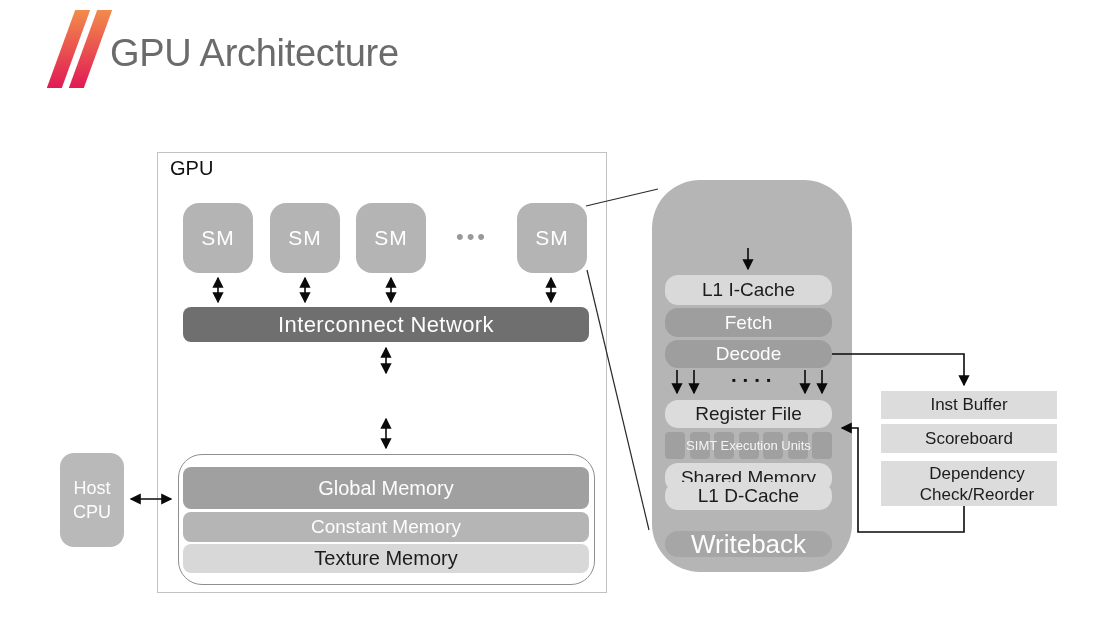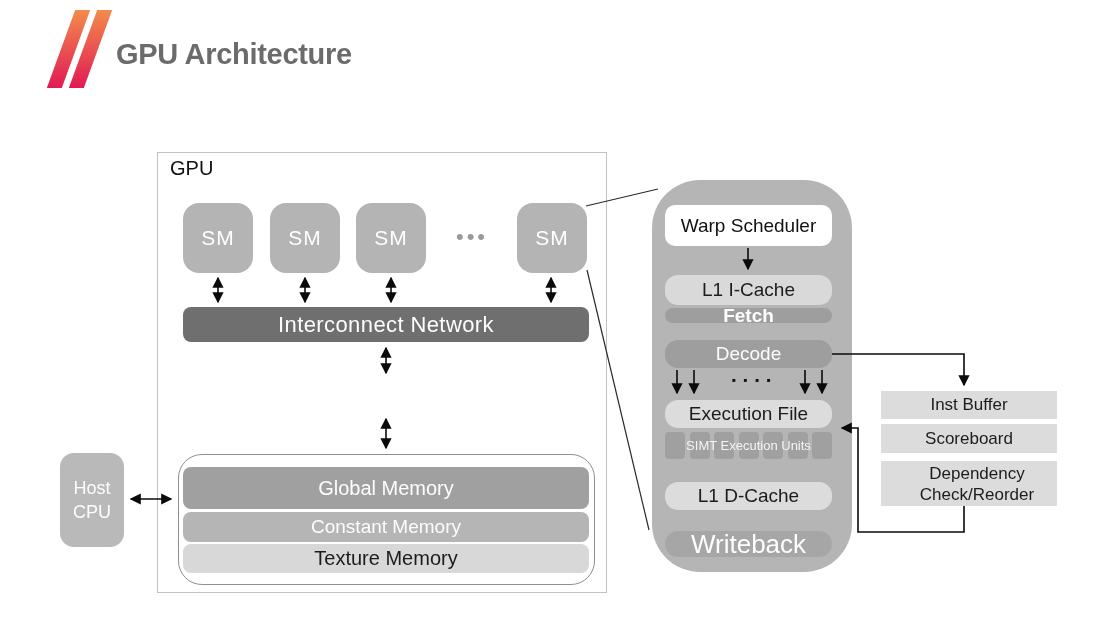--- a/index.html
+++ b/index.html
@@ -30,22 +30,22 @@
   }
   
   .slash{
     position:absolute;top:10px;width:15px;height:78px;
     background:linear-gradient(180deg,var(--accent-top) 0%,var(--accent-bottom) 100%);
     transform:skewX(-20deg);
   }
   .s1{left:61px;}
   .s2{left:83px;}
   #title{
-    position:absolute;left:108px;top:30px;margin:8px;
-    font-size:29px;font-weight:700;color:var(--title-gray);letter-spacing:-0.3px;
+    position:absolute;left:108px;top:30px;margin:2px;
+    font-size:38px;font-weight:400;color:var(--title-gray);letter-spacing:-0.3px;
   }
   
   #gpu-box{position:absolute;left:157px;top:152px;width:450px;height:441px;
     border:1px solid #c2c2c2;box-sizing:border-box;background:#fff;}
   #gpu-label{position:absolute;left:170px;top:157px;font-size:20px;color:#111;}
   
   .sm{top:203px;width:70px;height:70px;border-radius:16px;background:var(--sm-gray);
     color:#fff;font-size:21px;letter-spacing:1px;}
   #sm1{left:183px;} #sm2{left:270px;} #sm3{left:356px;} #sm4{left:517px;}
   #sm-ellipsis{left:440px;top:222px;width:64px;height:30px;font-size:22px;
@@ -66,21 +66,21 @@
   
   #host-cpu{left:60px;top:453px;width:64px;height:94px;border-radius:14px;
     background:var(--host-gray);color:#fdfdfd;font-size:18px;line-height:24px;
     flex-direction:column;}
   
   #sm-panel{position:absolute;left:652px;top:180px;width:200px;height:392px;
     border-radius:48px;background:var(--panel-gray);}
   .pbox{left:665px;width:167px;border-radius:13px;}
   #warp{top:205px;height:41px;background:#fff;border-radius:10px;color:#111;font-size:19px;}
   #l1i{top:275px;height:30px;background:var(--box-lighter);color:var(--ink);font-size:19px;}
-  #fetch{top:308px;height:15px;background:var(--box-mid);color:#fdfdfd;font-size:19px;font-weight:bold;}
+  #fetch{top:308px;height:29px;background:var(--box-mid);color:#fdfdfd;font-size:19px;}
   #decode{top:340px;height:28px;background:var(--box-mid);color:#fdfdfd;font-size:19px;}
   #issue-dots{left:705px;top:371px;width:94px;height:18px;font-size:12px;
     letter-spacing:2px;color:#111;}
   #regfile{top:400px;height:28px;background:var(--box-light);color:var(--ink);font-size:19px;}
   #simt-row{position:absolute;left:665px;top:432px;width:167px;height:27px;
     display:flex;justify-content:space-between;}
   .simt-sq{width:20px;height:27px;border-radius:4px;background:var(--global-mem);}
   #simt-label{position:absolute;left:665px;top:432px;width:167px;height:27px;
     display:flex;align-items:center;justify-content:center;
     color:#f4f4f4;font-size:13px;white-space:nowrap;}
@@ -120,36 +120,36 @@
   <div id="global-mem" class="box">Global Memory</div>
   <div id="constant-mem" class="box">Constant Memory</div>
   <div id="host-cpu" class="box">
     <span>Host</span>
     <span>CPU</span>
   </div>
 
   <div id="texture-mem" class="box">Texture Memory</div>
 
   <div id="sm-panel"></div>
-  <div id="warp" class="box pbox">Warp Scheduler</div>
   <div id="l1i" class="box pbox">L1 I-Cache</div>
   <div id="fetch" class="box pbox">Fetch</div>
   <div id="decode" class="box pbox">Decode</div>
   <div id="issue-dots" class="box">▪ ▪ ▪ ▪</div>
-  <div id="regfile" class="box pbox">Execution File</div>
+  <div id="regfile" class="box pbox">Register File</div>
   <div id="simt-row">
     <div class="simt-sq"></div>
     <div class="simt-sq"></div>
     <div class="simt-sq"></div>
     <div class="simt-sq"></div>
     <div class="simt-sq"></div>
     <div class="simt-sq"></div>
     <div class="simt-sq"></div>
   </div>
   <div id="simt-label">SIMT Execution Units</div>
+  <div id="shared" class="box pbox">Shared Memory</div>
   <div id="l1d" class="box pbox">L1 D-Cache</div>
   <div id="writeback" class="box pbox">Writeback</div>
 
   <div id="inst-buffer" class="box rbox">Inst Buffer</div>
   <div id="scoreboard" class="box rbox">Scoreboard</div>
   <div id="dependency" class="box rbox">
     <span>Dependency</span>
     <span>Check/Reorder</span>
   </div>
 

